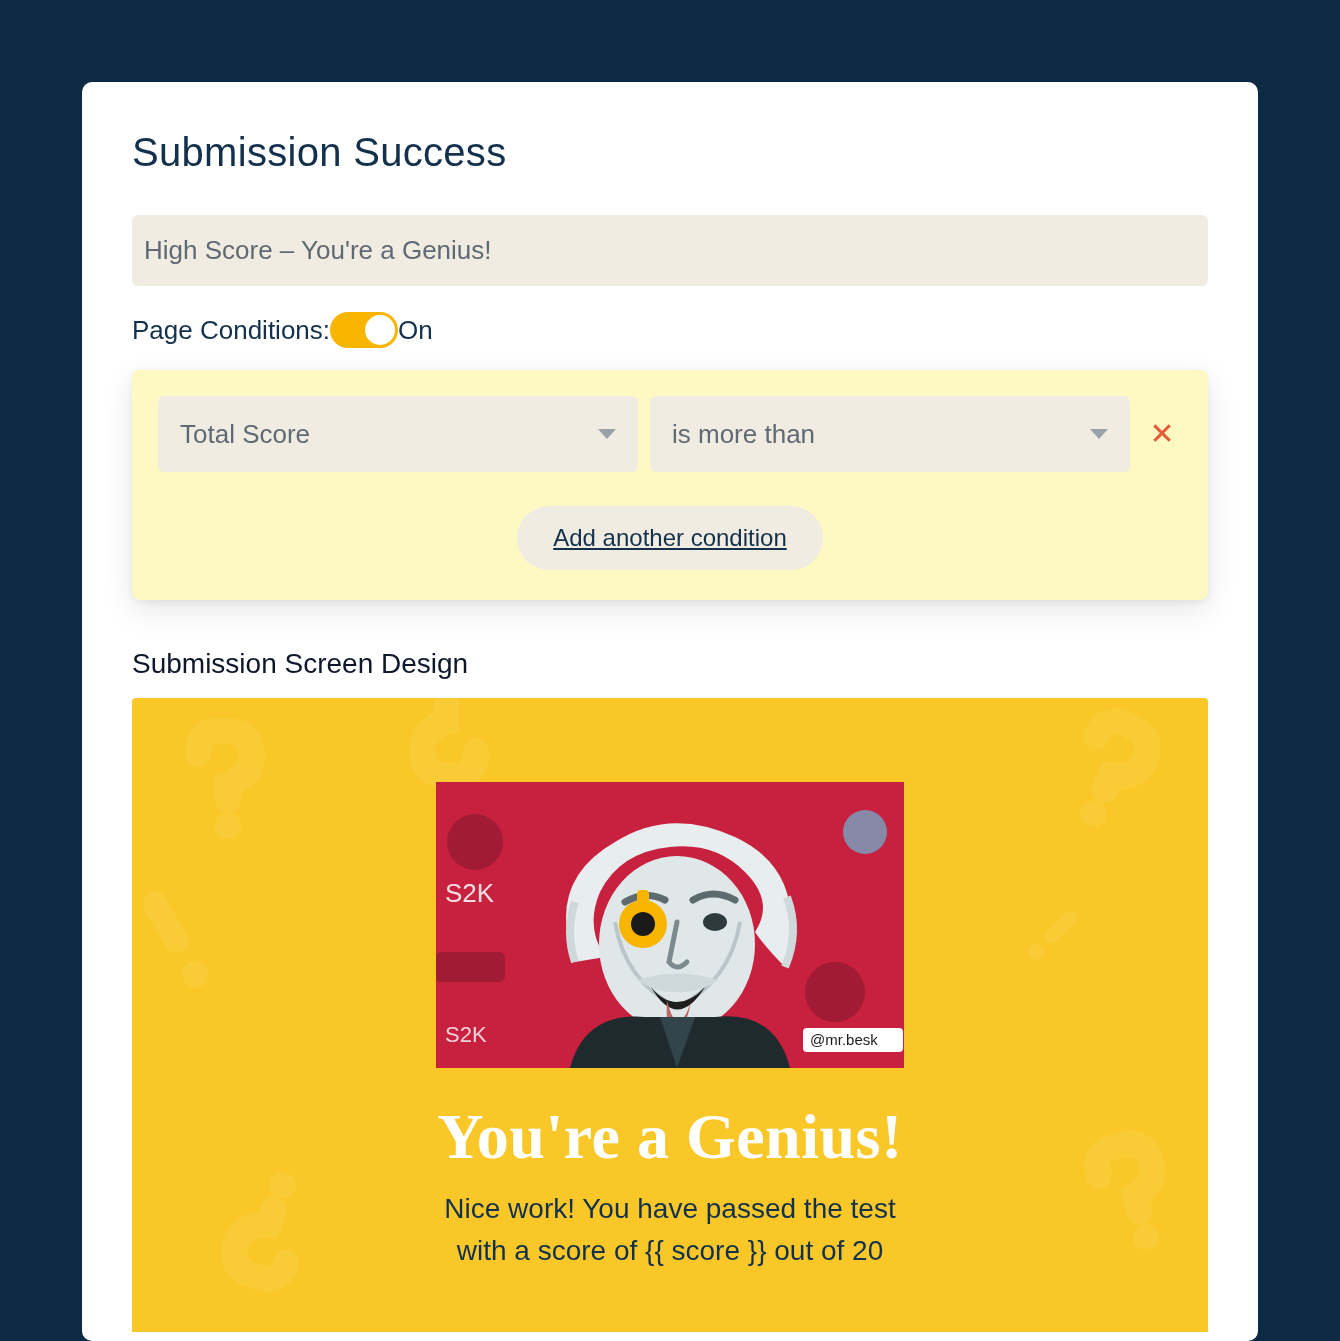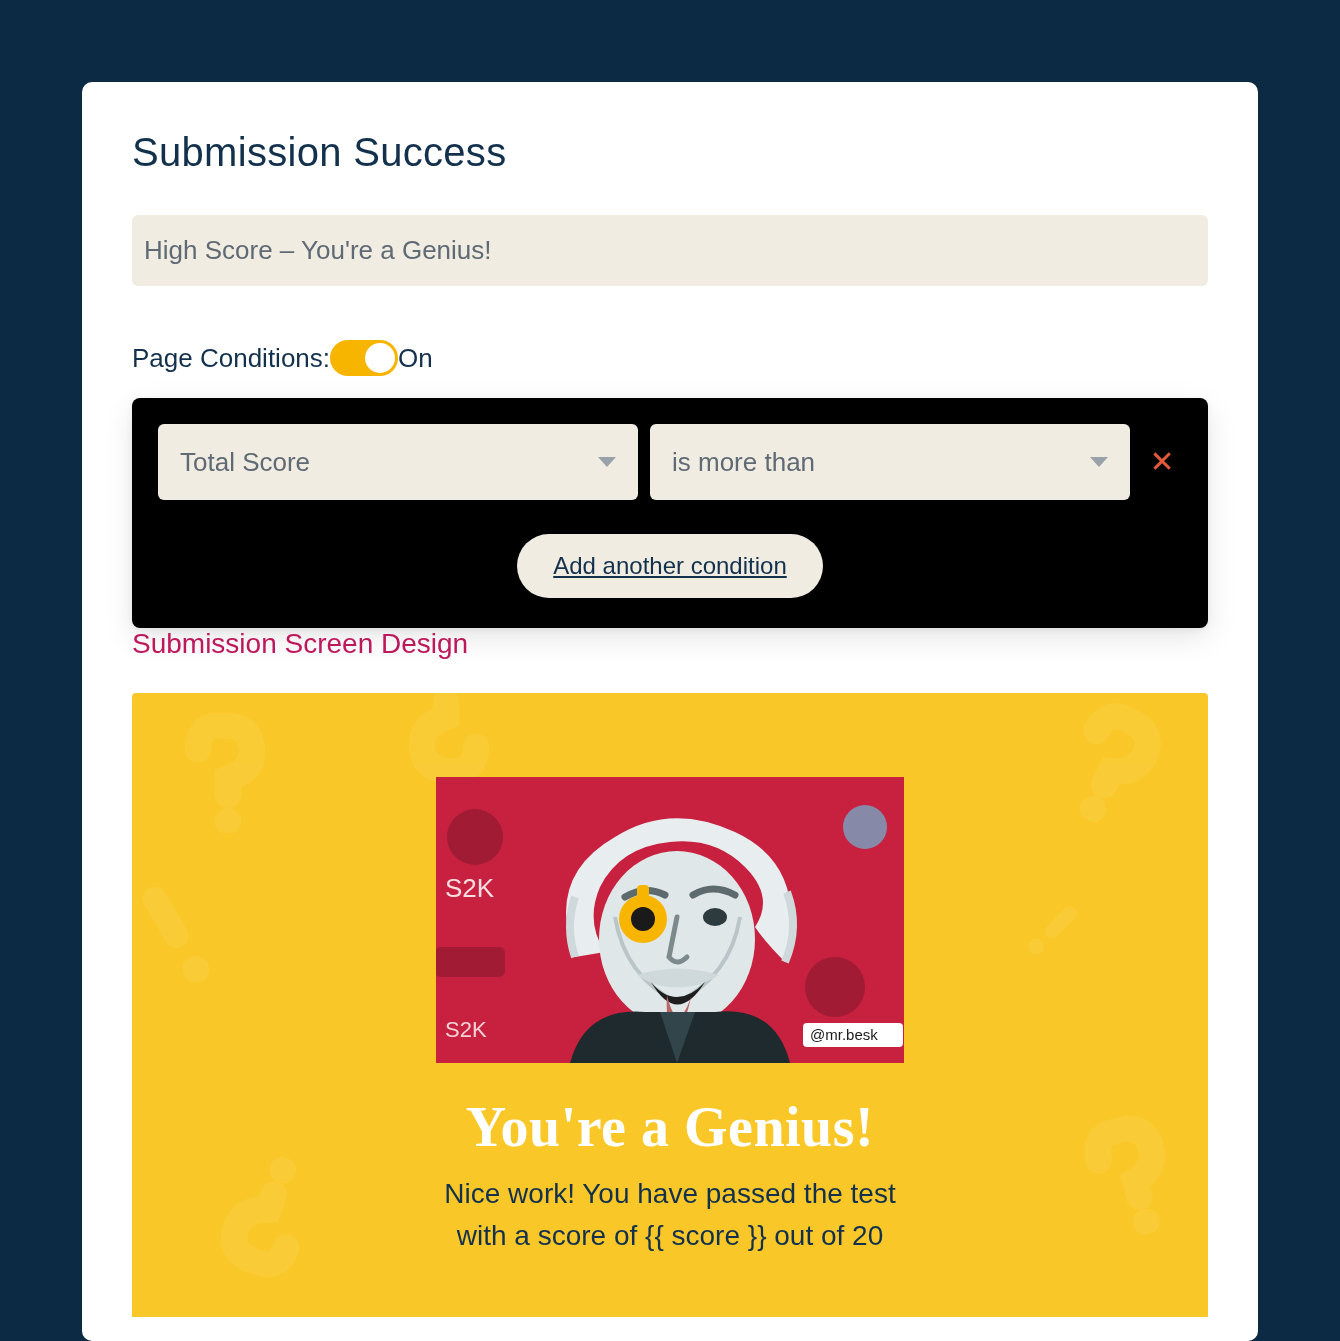--- a/index.html
+++ b/index.html
@@ -37,21 +37,21 @@
     border-radius: 6px;
     padding: 20px 12px;
     font-size: 26px;
     color: #5f6a74;
     font-family: inherit;
     outline: none;
   }
   .conditions-row {
     display: flex;
     align-items: center;
-    margin: 54px 0 22px 0;
+    margin: 26px 0 22px 0;
   }
   .toggle {
     width: 68px;
     height: 36px;
     background: #f7b500;
     border-radius: 999px;
     position: relative;
     cursor: pointer;
   }
   .toggle-knob {
@@ -61,24 +61,25 @@
     width: 30px;
     height: 30px;
     background: #fff;
     border-radius: 50%;
   }
   .toggle-state {
     font-size: 26px;
     color: #13314d;
   }
   .cond-panel {
-    background: #000000;
+    background: #fef9c3;
     border-radius: 8px;
     box-shadow: 0 10px 30px rgba(0,0,0,0.10), 0 2px 6px rgba(0,0,0,0.06);
     padding: 26px 26px 30px 26px;
+    margin-bottom: 48px;
   }
   .cond-row {
     display: flex;
     gap: 12px;
     align-items: center;
     margin-bottom: 34px;
   }
   .select {
     flex: 1;
     background: #f0ece2;
@@ -117,22 +118,22 @@
     border-radius: 999px;
     padding: 18px 36px;
     font-size: 24px;
     color: #13314d;
     cursor: pointer;
     font-family: inherit;
     text-decoration: underline;
   }
   .design-label {
     font-size: 28px;
-    color: #be185d;
-    margin-bottom: 33px;
+    color: #0f172a;
+    margin-bottom: 18px;
   }
   .design-area {
     background: #f9c828;
     border-radius: 4px 4px 0 0;
     position: relative;
     overflow: hidden;
     padding: 84px 40px 60px 40px;
     text-align: center;
   }
   
@@ -148,21 +149,21 @@
     height: 286px;
     margin: 0 auto 32px auto;
     background: #c8213f;
     position: relative;
     overflow: hidden;
   }
   .hero-img svg { width: 100%; height: 100%; display:block; }
   .genius-title {
     font-family: Georgia, "Times New Roman", serif;
     font-weight: 900;
-    font-size: 56px;
+    font-size: 64px;
     color: #ffffff;
     letter-spacing: 0.5px;
     margin-bottom: 14px;
   }
   .genius-sub {
     font-size: 28px;
     color: #13314d;
     line-height: 1.5;
   }
 </style>

